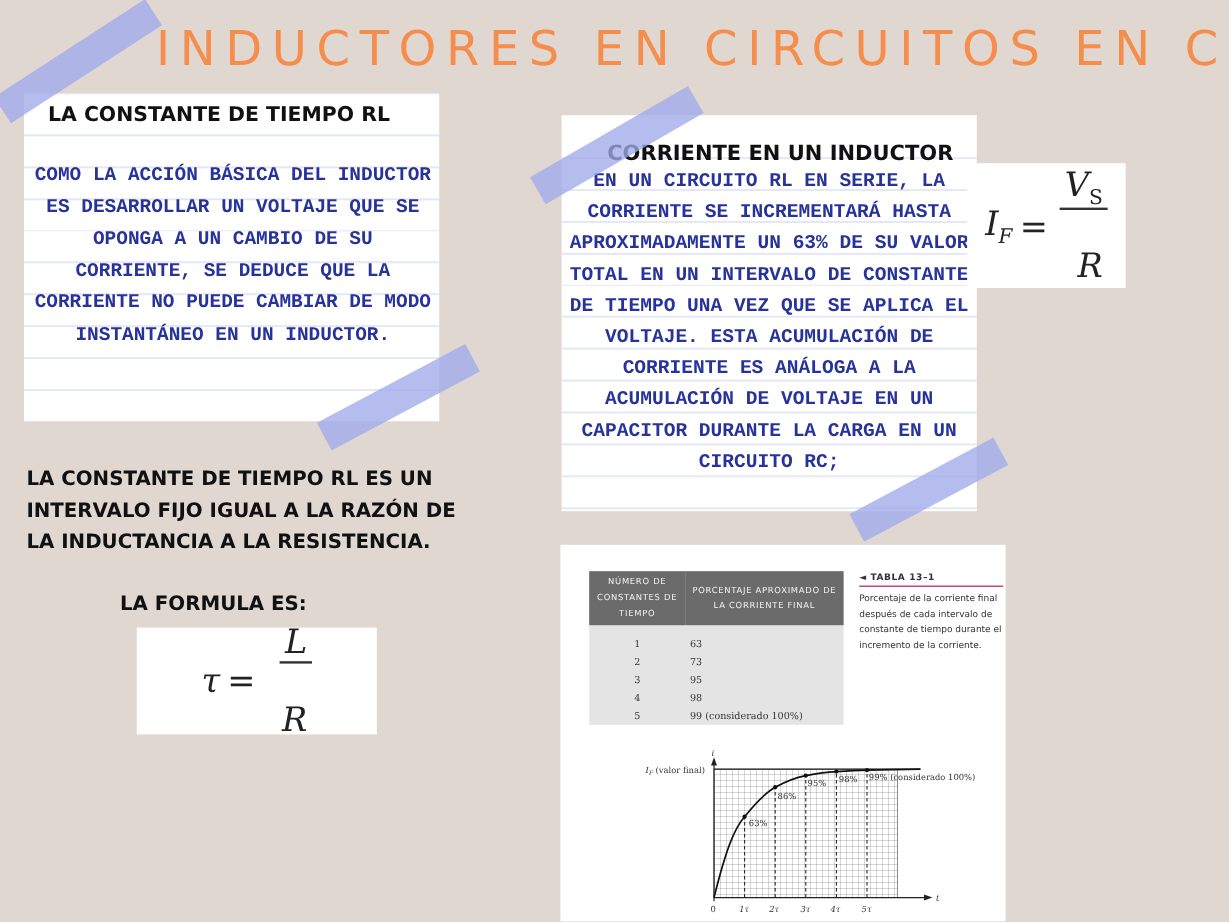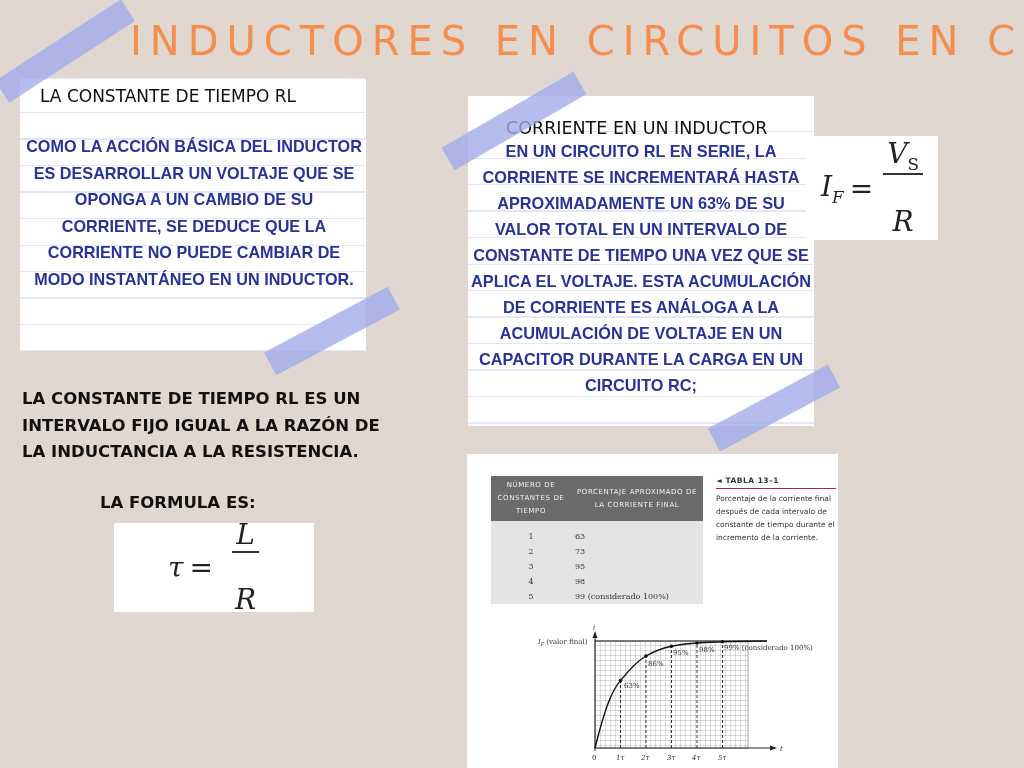--- a/index.html
+++ b/index.html
@@ -19,35 +19,35 @@
     position: absolute; background: #ffffff;
   }
   .lined {
     background-image: repeating-linear-gradient(to bottom, transparent 0, transparent 25px, #e4e8f6 25px, #e4e8f6 26.5px);
   }
   .tape {
     position: absolute; background: rgba(160,170,235,0.78);
     height: 26px; z-index: 4;
   }
   .card-heading {
-    font-family: "DejaVu Sans", sans-serif; font-weight: normal; color: #111;
+    font-family: "DejaVu Sans", sans-serif; font-weight: bold; color: #111;
   }
   .blue-text {
-    font-family: Liberation Sans, sans-serif; font-weight: bold; color: #27339b;
+    font-family: Liberation Mono, monospace; font-weight: bold; color: #27339b;
     text-align: center; text-transform: uppercase;
   }
   .dark-text {
     font-family: "DejaVu Sans", sans-serif; font-weight: bold; color: #111;
     text-align: left;
   }
   .formula {
     font-family: "DejaVu Serif", serif; font-style: italic; color: #222;
     display: flex; align-items: center; justify-content: center;
   }
-  .frac { display: inline-flex; flex-direction: column; align-items: center; margin-left: 12px; gap: 32px; }
+  .frac { display: inline-flex; flex-direction: column; align-items: flex-end; margin-left: 12px; gap: 32px; }
   .frac .num { border-bottom: 2px solid #333; padding: 0 4px; line-height: 1.1; }
   .frac .den { padding: 0 4px; line-height: 1.1; }
   .eq { font-style: normal; margin: 0 6px; }
   sub { font-size: 60%; }
 
   
   .tbl { position: absolute; left: 491px; top: 476px; width: 212px; border-collapse: collapse;
          font-family: "DejaVu Serif", serif; font-size: 8px; color: #333; background: #e4e4e4; }
   .tbl th { background: #6b6b6b; color: #f2f2f2; font-family: "DejaVu Sans", sans-serif; font-weight: normal;
             font-size: 7px; letter-spacing: 0.6px; padding: 3px 4px; line-height: 13px; }

